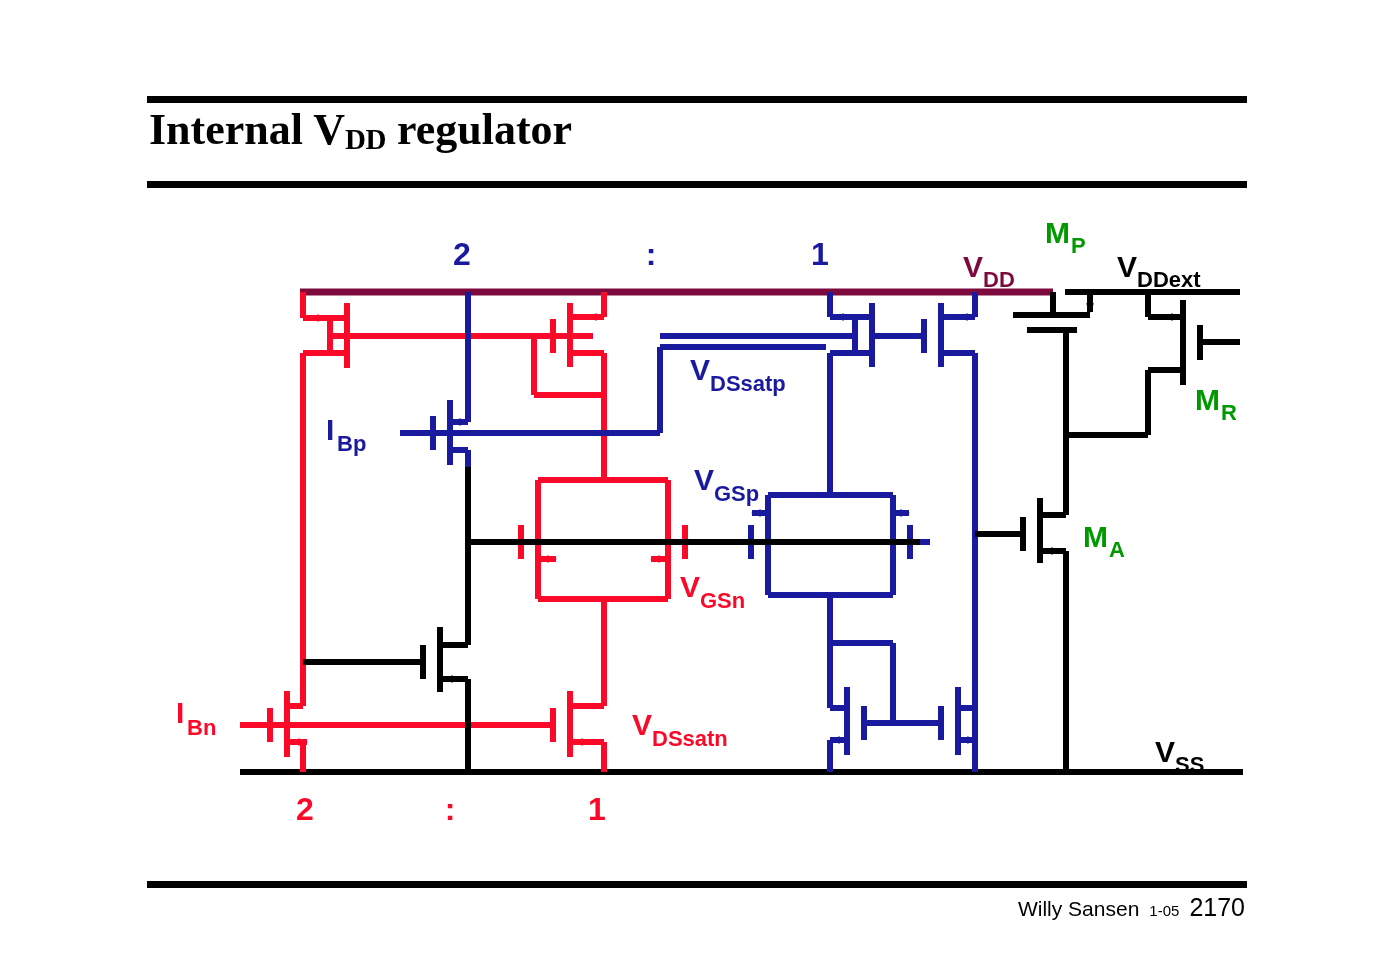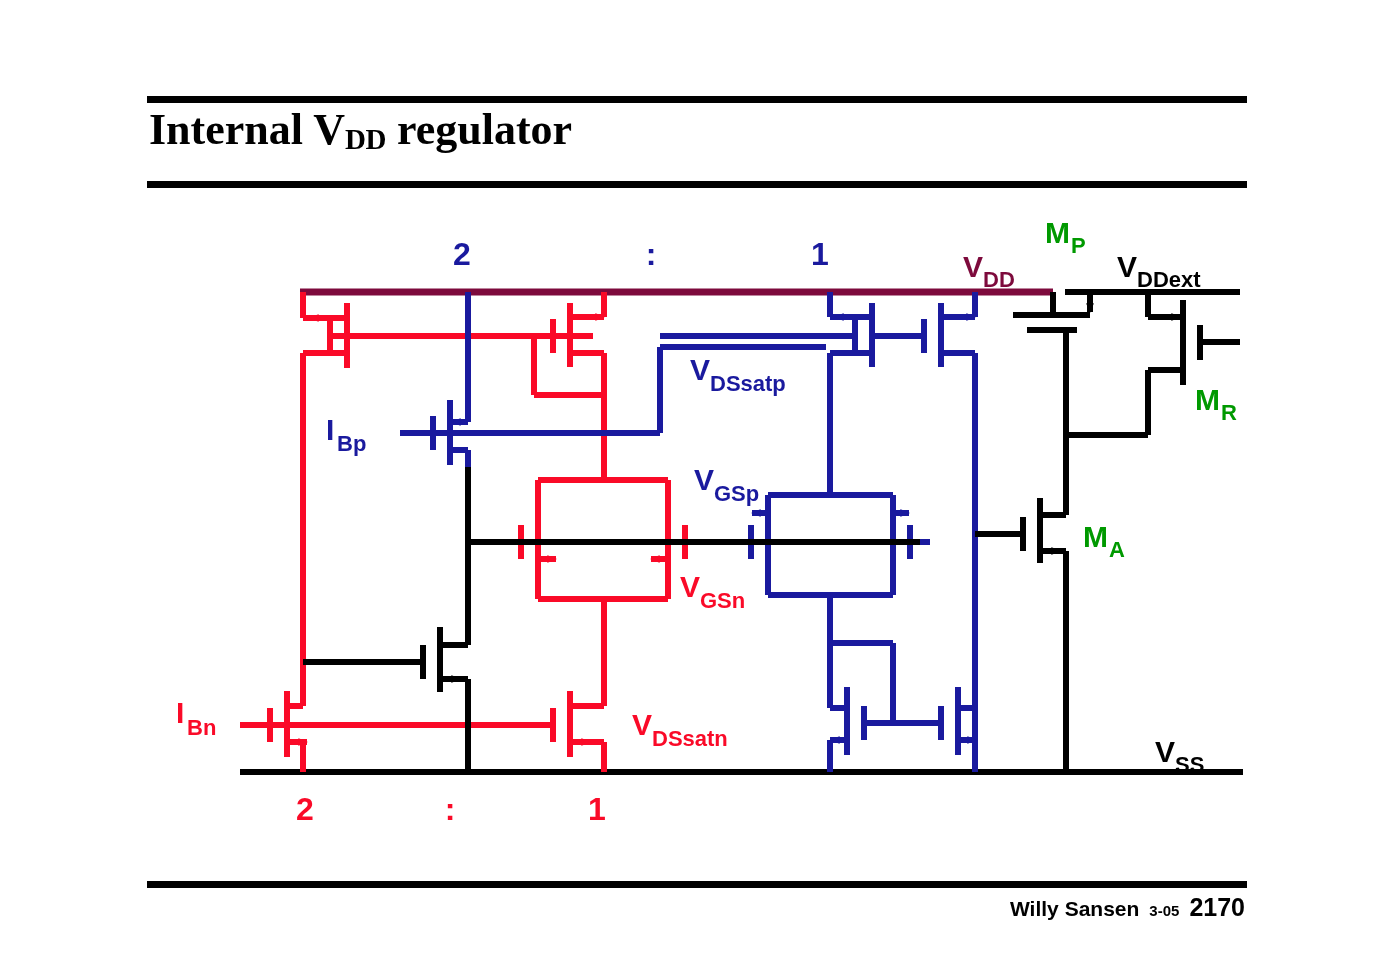--- a/index.html
+++ b/index.html
@@ -23,21 +23,21 @@
     font-family:"Liberation Serif", serif;
     font-weight:bold;font-size:44px;color:#000;
     letter-spacing:0px;white-space:nowrap;
   }
   .title sub{font-size:0.66em;vertical-align:baseline;position:relative;top:5px;letter-spacing:-.5px;}
 
   
   .footer{
     position:absolute;right:140px;top:893px;
     display:flex;align-items:baseline;gap:10px;
-    font-weight:bold;color:#000;white-space:nowrap;
+    font-weight:normal;color:#000;white-space:nowrap;
   }
   .footer .author{font-size:21px;}
   .footer .date{font-size:15px;}
   .footer .page{font-size:25px;}
 
   
   .circuit{position:absolute;left:0;top:195px;width:1385px;height:660px;}
   svg{display:block;}
   text{font-family:"Liberation Sans", sans-serif;font-weight:bold;}
 </style>
@@ -322,17 +322,17 @@
       <text x="1175" y="577" font-size="22" fill="#000">SS</text>
     </g>
 
   </svg>
   </div>
 
   <div class="rule rule-bottom"></div>
 
   <div class="footer">
     <span class="author">Willy Sansen</span>
-    <span class="date">3-05</span>
+    <span class="date">1-05</span>
     <span class="page">2170</span>
   </div>
 
 </div>
 
 </body></html>

